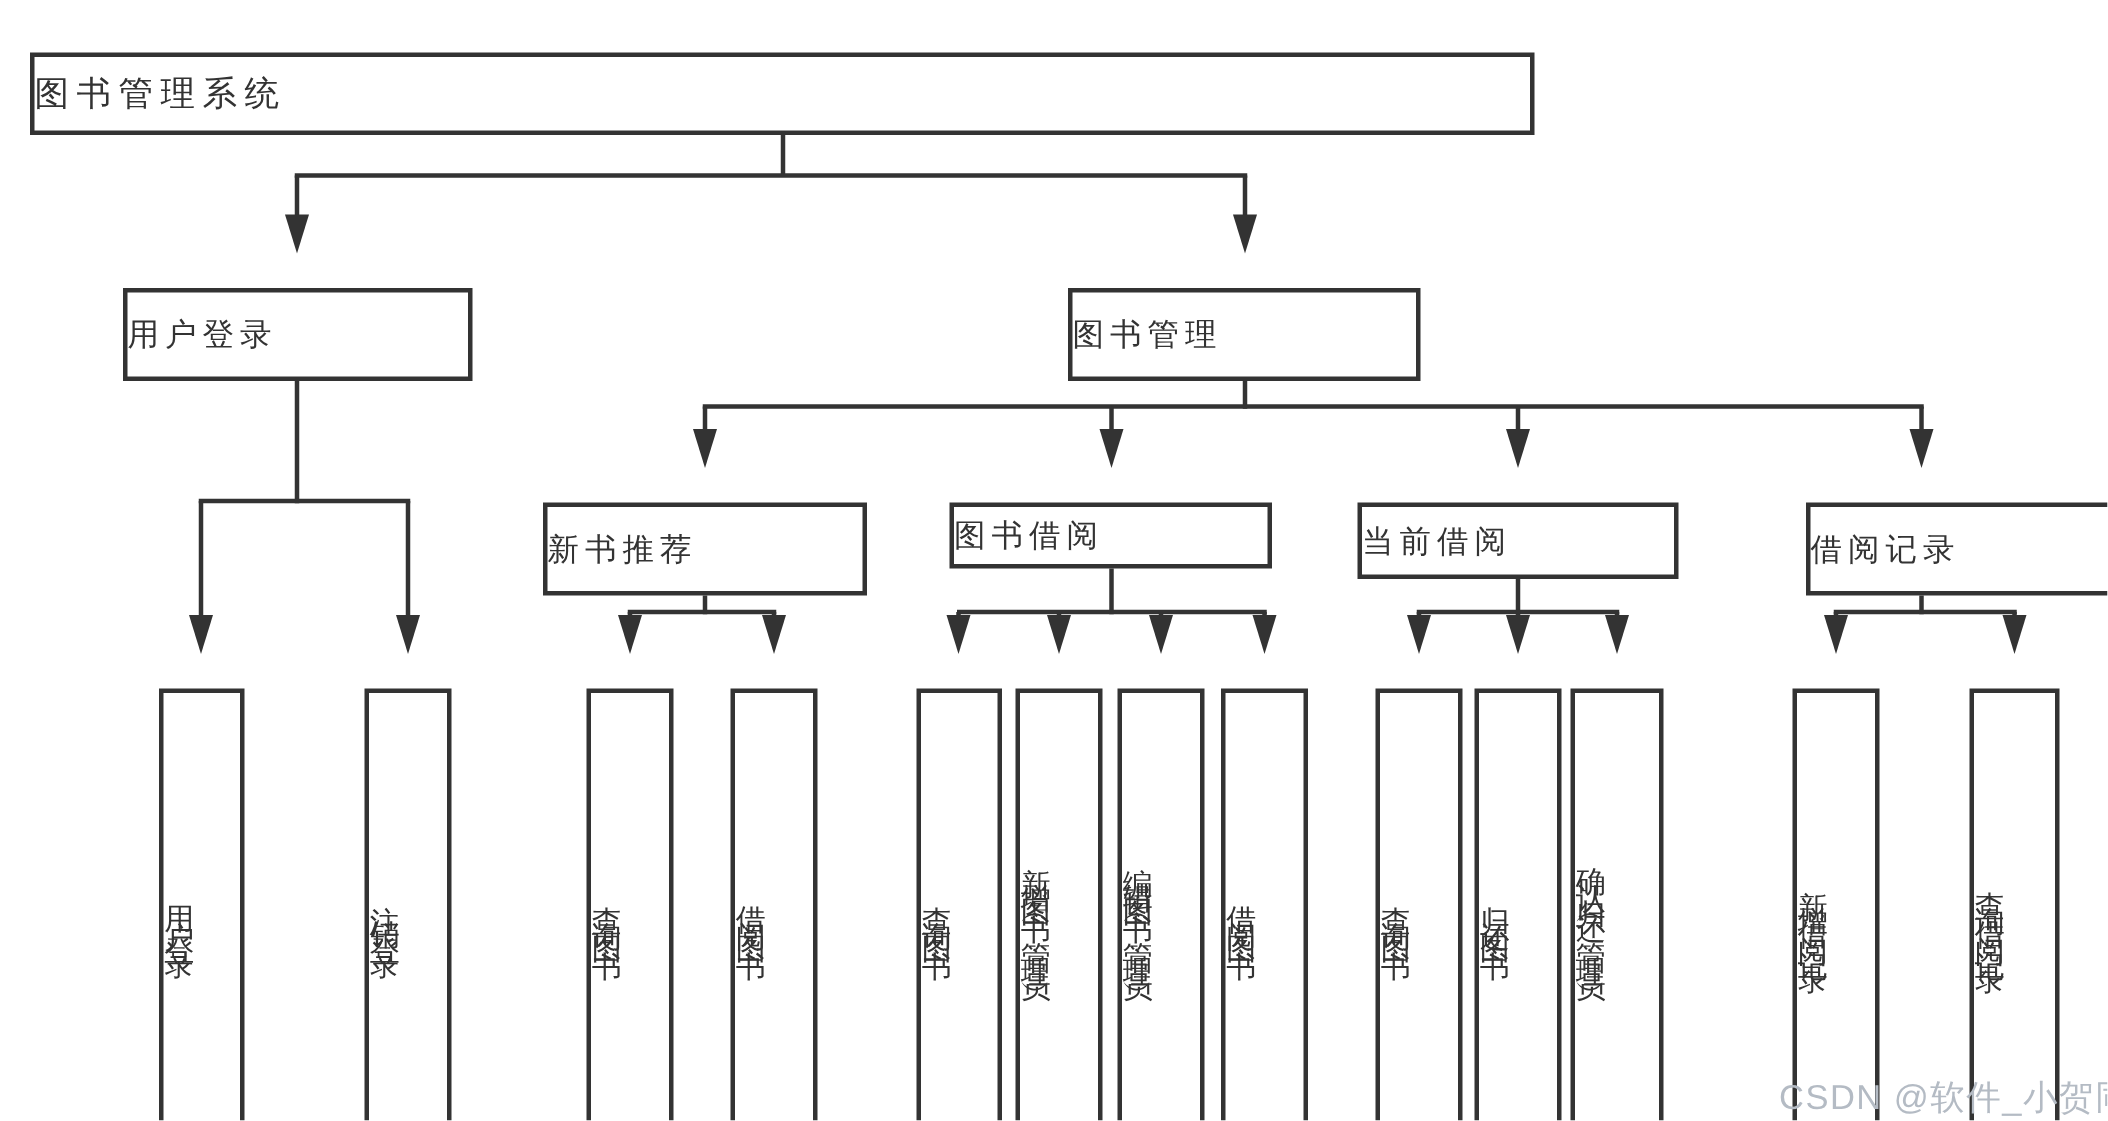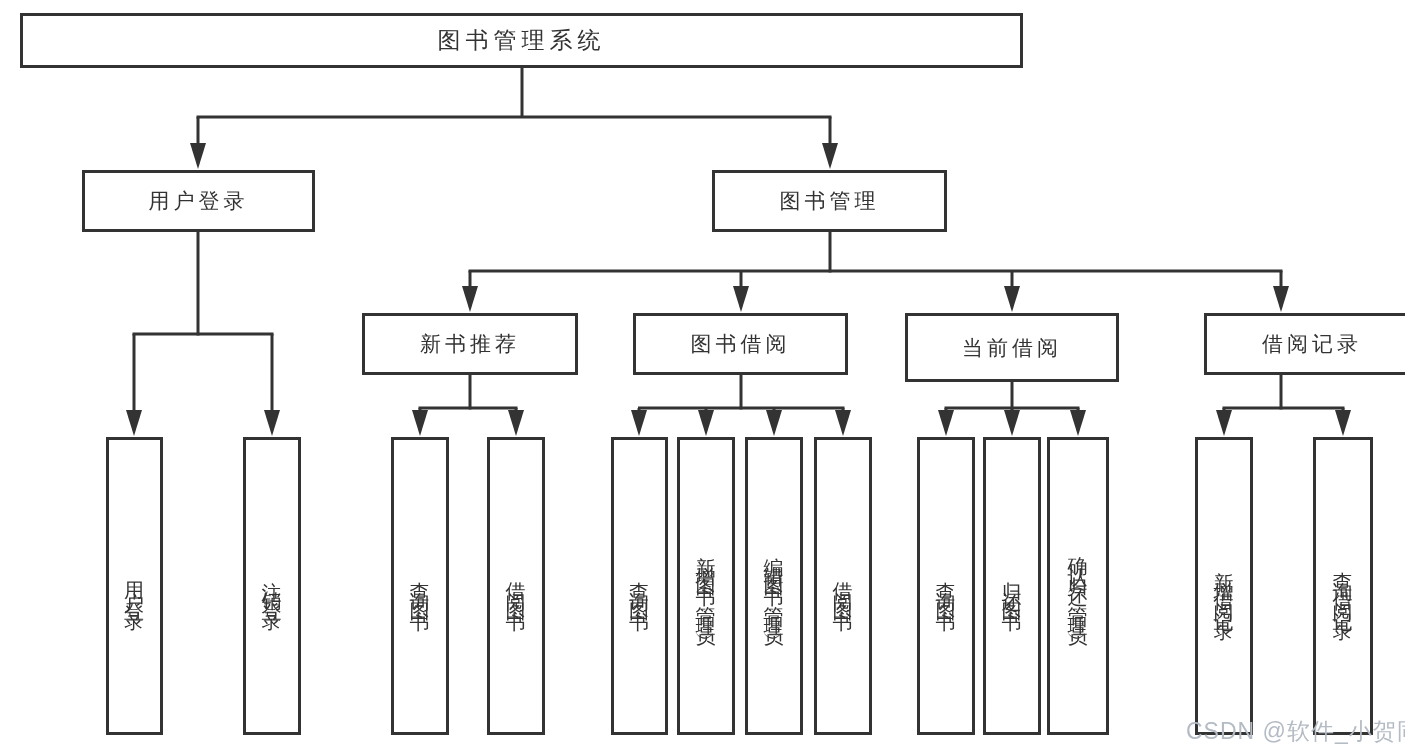--- a/index.html
+++ b/index.html
@@ -2,33 +2,33 @@
 <html style="--c-line: #333333; --c-text: #333333; --c-box_bg: #ffffff; --c-background: #ffffff; --c-watermark: #b4bbc4;"><head>
 <meta charset="utf-8">
 <style>
   html,body{margin:0;padding:0;background:var(--c-background,#fff);}
   #canvas{position:relative;width:1405px;height:747px;overflow:hidden;
     font-family:"Liberation Sans","DejaVu Sans",sans-serif;background:var(--c-background,#fff);}
   #wires{position:absolute;left:0;top:0;width:1405px;height:747px;}
   #wires line{stroke:var(--c-line,#333);stroke-width:3;}
   #wires polygon{fill:var(--c-line,#333);}
   .box{position:absolute;box-sizing:border-box;background:var(--c-box_bg,#fff);
-    border:3px solid var(--c-line,#333);display:flex;align-items:center;justify-content:center;
-    color:var(--c-text,#333);}
+    border:3px solid var(--c-line,#333);display:flex;align-items:center;
+    color:var(--c-text,#333);margin-top:22px;}
   .box .hl{font-size:21px;letter-spacing:4px;white-space:nowrap;}
   .box.lvl0 .hl{font-size:23px;letter-spacing:5px;}
   .vbox .vl{writing-mode:vertical-rl;text-orientation:mixed;font-size:20px;
     letter-spacing:10px;line-height:1;white-space:nowrap;}
   
   #n-root{left:20px;top:13px;width:1003px;height:55px;}
   #n-user-login{left:82px;top:170px;width:233px;height:62px;}
   #n-book-mgmt{left:712px;top:170px;width:235px;height:62px;}
   #n-l3-newbook{left:362px;top:313px;width:216px;height:62px;}
-  #n-l3-borrow{left:633px;top:313px;width:215px;height:62px;}
-  #n-l3-current{left:905px;top:313px;width:214px;height:69px;}
+  #n-l3-borrow{left:633px;top:313px;width:215px;height:44px;}
+  #n-l3-current{left:905px;top:313px;width:214px;height:51px;}
   #n-l3-records{left:1204px;top:313px;width:216px;height:62px;}
   .leaf{top:437px;height:298px;}
   #n-leaf-ulogin{left:106px;width:57px;}
   #n-leaf-logout{left:243px;width:58px;}
   #n-a1{left:391px;width:58px;}
   #n-a2{left:487px;width:58px;}
   #n-b1{left:611px;width:57px;}
   #n-b2{left:677px;width:58px;}
   #n-b3{left:745px;width:58px;}
   #n-b4{left:814px;width:58px;}

